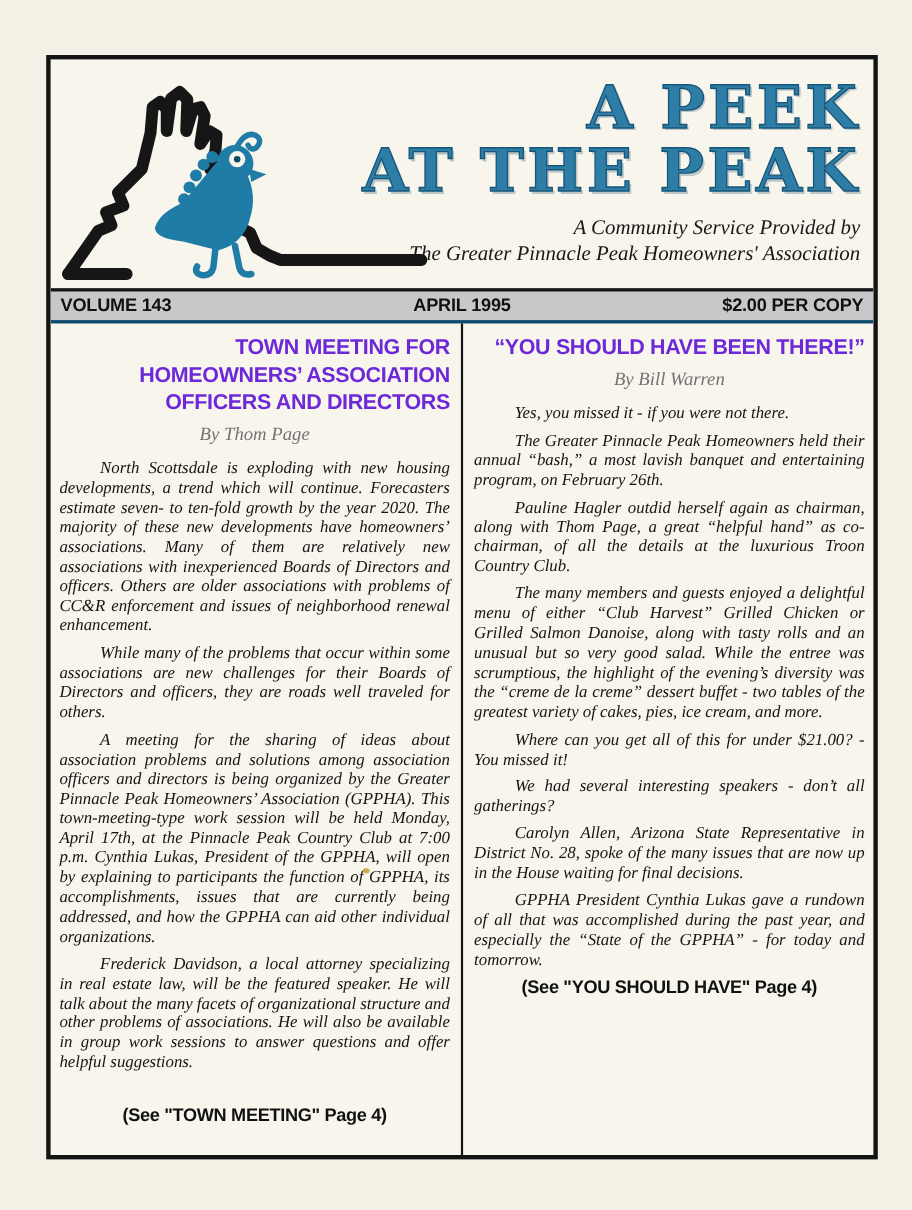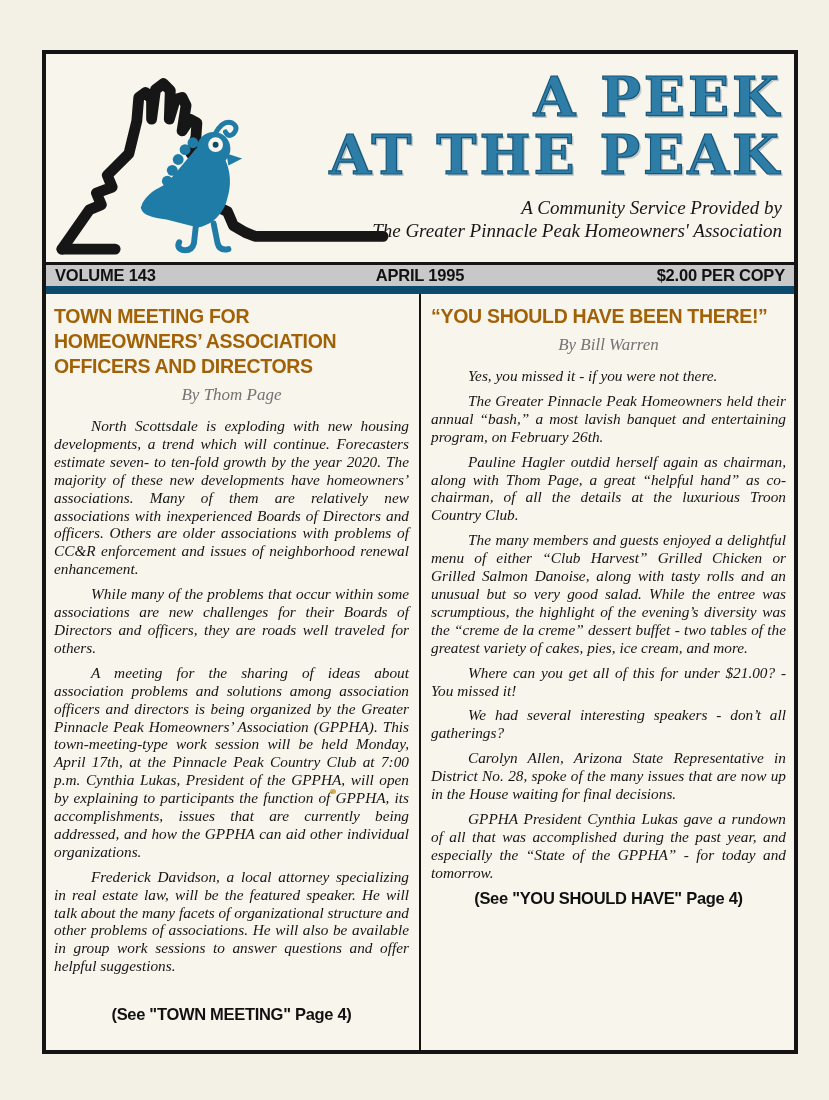--- a/index.html
+++ b/index.html
@@ -26,40 +26,40 @@
     text-shadow:2px 2px 0 rgba(16,62,90,0.25);
     white-space:nowrap;
   }
   .tagline {
     margin-top:12px; font-style:italic; font-weight:400;
     font-size:19px; line-height:23px; color:#171717;
   }
   
   .banner {
     position:absolute; top:208px; left:0; right:0; height:32px;
-    background:#c8c8c8; border-top:3px solid #141414; border-bottom:8px solid #0c4a6e;
+    background:#c8c8c8; border-top:3px solid #141414; border-bottom:3px solid #0c4a6e;
     display:flex; align-items:center; padding:0 9px;
     font-family:"Liberation Sans", sans-serif; font-weight:bold; font-size:16.5px;
     letter-spacing:-0.2px; color:#111;
   }
   .banner span { flex:1; }
   .banner .b-center { text-align:center; }
   .banner .b-right { text-align:right; }
   
   .columns {
     position:absolute; top:240px; left:0; right:0; bottom:0;
     display:flex;
   }
   .col { flex:1; padding:4px 10px 0 8px; }
   .col.right { padding:4px 8px 0 10px; }
   .divider { width:2px; background:#141414; flex:0 0 2px; }
   .headline {
     font-family:"Liberation Sans", sans-serif; font-weight:bold;
     font-size:19.5px; line-height:25px; letter-spacing:-0.3px;
-    text-align:left; margin-top:6px; color:#a16207;
+    text-align:right; margin-top:6px; color:#6d28d9;
   }
   .byline {
     font-style:italic; font-size:17px; text-align:center;
     margin:6px 0 12px; color:#737373;
   }
   .col p {
     font-size:15.3px; line-height:17.9px; text-align:justify;
     text-indent:37px; margin:0 0 7px; color:#141414;font-style:italic;
   }
   .continuation {

